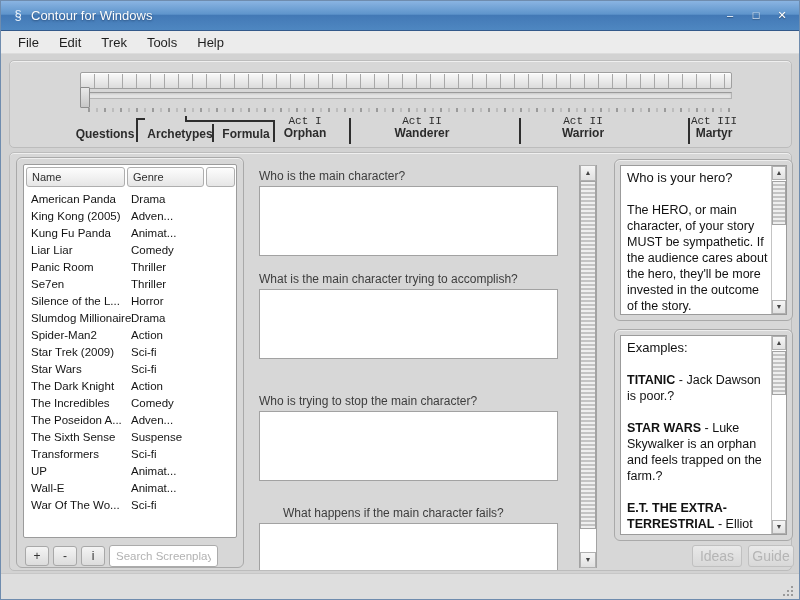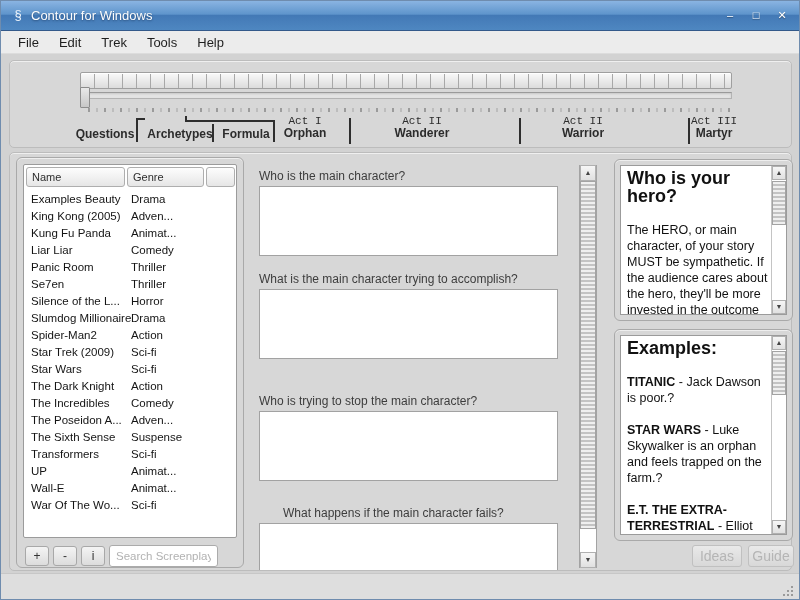--- a/index.html
+++ b/index.html
@@ -65,21 +65,21 @@
   #main-scroll { left:331px; top:10px; width:18px; height:403px; }
   .sb-btn { position:absolute; left:0; width:100%; height:16px; background:linear-gradient(180deg,#f6f6f6,#e0e0e0); border:1px solid #b0b0b0; font-size:7px; color:#444; text-align:center; line-height:14px; }
   .sb-thumb { position:absolute; left:0; width:100%; background:repeating-linear-gradient(180deg,#efefef 0 2px,#c3c3c3 2px 4px); border:1px solid #a3a3a3; }
 
   
   .help-group { position:absolute; left:604px; width:179px; border:1px solid #a9a9a9; border-radius:6px; background:#d7d7d7; box-shadow:inset 0 1px 0 #eee; }
   #hero-group { top:6px; height:162px; }
   #examples-group { top:176px; height:212px; }
   .help-box { position:absolute; left:5px; top:5px; right:5px; bottom:5px; background:#fff; border:1px solid #9b9b9b; overflow:hidden; }
   .help-text { position:absolute; left:6px; top:4px; right:18px; font-size:12.5px; line-height:16px; color:#111; }
-  .help-title { font-weight:bold; font-size:18px;margin-top:24px; }
+  .help-title { font-weight:normal; font-size:13px;margin-top:24px; }
   .help-scroll { position:absolute; right:0; top:0; bottom:0; width:15px; background:#fff; border-left:1px solid #c4c4c4; }
   .ex-entry b { font-weight:bold; }
   .help-spacer { height:16px; }
   .action-btn { position:absolute; top:392px; height:22px; background:linear-gradient(180deg,#e9e9e9,#d8d8d8); border:1px solid #c0c0c0; border-radius:3px; font-size:14px; color:#b5b5b5; text-align:center; line-height:20px; }
   #ideas-btn { left:682px; width:50px; }
   #guide-btn { left:738px; width:46px; }
 
   
   #statusbar { position:absolute; left:0; top:572px; width:100%; height:28px; background:#dedede; border-top:1px solid #c7c7c7; }
   #resize-grip { position:absolute; right:6px; bottom:5px; width:2px; height:2px; background:#9a9a9a;
@@ -147,21 +147,21 @@
 
   <div id="bottom-panel" class="panel">
 
     <div id="library-group">
       <div id="list-box">
         <div id="hdr-name" class="col-header">Name</div>
         <div id="hdr-genre" class="col-header">Genre</div>
         <div id="hdr-blank" class="col-header"></div>
         <div id="list-rows">
           <div class="list-row">
-              <span class="cell-name">Examples Beauty</span>
+              <span class="cell-name">American Panda</span>
               <span class="cell-genre">Drama</span>
             </div>
           <div class="list-row">
               <span class="cell-name">King Kong (2005)</span>
               <span class="cell-genre">Adven...</span>
             </div>
           <div class="list-row">
               <span class="cell-name">Kung Fu Panda</span>
               <span class="cell-genre">Animat...</span>
             </div>

